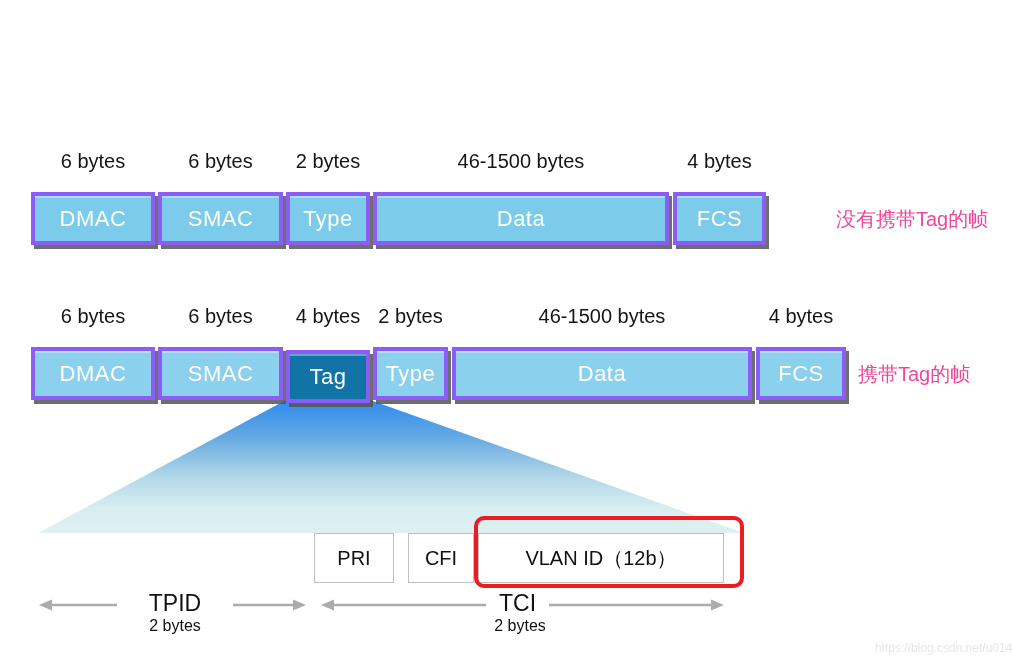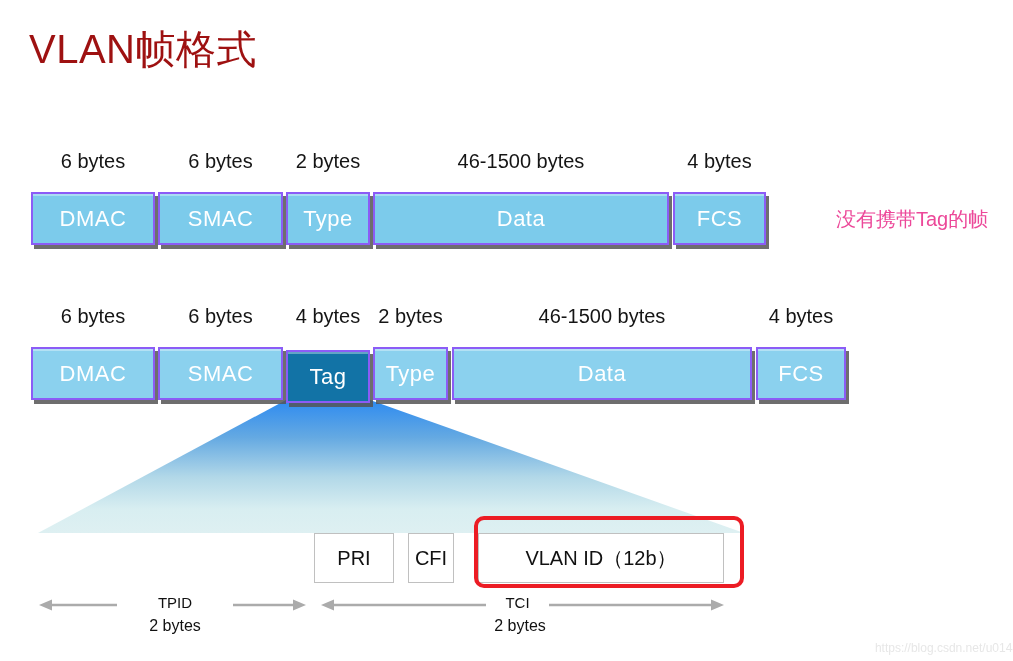--- a/index.html
+++ b/index.html
@@ -12,21 +12,21 @@
   .title{
     left:29px;top:22px;font-size:40px;font-weight:500;color:#9E1111;
     letter-spacing:0.5px;white-space:nowrap;
   }
   .byte-label{
     font-size:20px;color:#151515;text-align:center;white-space:nowrap;
     height:20px;line-height:20px;
   }
   .frame-box{
     box-sizing:border-box;height:53px;
-    border:2px solid #8b5cf6;
+    border:4px solid #8b5cf6;
     box-shadow:3px 4px 0 rgba(85,85,85,0.85), inset 0 2px 0 rgba(255,255,255,0.35);
     display:flex;align-items:center;justify-content:center;
     color:#ffffff;font-size:22px;letter-spacing:0.5px;
   }
   .row1-box{background:#7CCBEB;}
   .row2-box{background:#8BD1EE;}
   .tag-box{background:#1273A6;}
   .annotation{
     font-size:20px;color:#ec4899;white-space:nowrap;line-height:26px;
   }
@@ -36,37 +36,36 @@
     border:1px solid #C0C0C0;
     display:flex;align-items:center;justify-content:center;
     color:#111111;font-size:20px;white-space:nowrap;
   }
   .highlight-rect{
     left:474px;top:516px;width:270px;height:72px;
     border:4px solid #EC1C24;border-radius:10px;
     box-sizing:border-box;background:transparent;
   }
   .span-label{
-    font-size:15px;color:#111111;text-align:center;white-space:nowrap;
+    font-size:23px;color:#111111;text-align:center;white-space:nowrap;
     height:22px;line-height:22px;
   }
   .span-bytes{
     font-size:16px;color:#111111;text-align:center;white-space:nowrap;
     height:20px;line-height:20px;
   }
   .watermark{
     right:-6px;bottom:6px;font-size:12px;color:#E7E7E7;white-space:nowrap;
   }
 </style>
 </head>
 <body>
 
 <div class="stage">
 
-  <div class="abs title">VLAN帧格式</div>
 
   <svg class="abs funnel-svg" viewBox="0 0 1013 661" xmlns="http://www.w3.org/2000/svg">
     <defs>
       <linearGradient id="funnelGrad" x1="0" y1="0" x2="0" y2="1">
         <stop offset="0%" stop-color="#2E8BF0"></stop>
         <stop offset="28%" stop-color="#64A9E2"></stop>
         <stop offset="58%" stop-color="#B2D8E8"></stop>
         <stop offset="82%" stop-color="#D8EEF1"></stop>
         <stop offset="100%" stop-color="#DEF0F2"></stop>
       </linearGradient>
@@ -108,23 +107,24 @@
   <div class="abs byte-label" style="left:452px;top:306px;width:300px;">46-1500 bytes</div>
   <div class="abs byte-label" style="left:756px;top:306px;width:90px;">4 bytes</div>
 
   <div class="abs frame-box row2-box" style="left:31px;top:347px;width:124px;">DMAC</div>
   <div class="abs frame-box row2-box" style="left:158px;top:347px;width:125px;">SMAC</div>
   <div class="abs frame-box tag-box" style="left:286px;top:350px;width:84px;">Tag</div>
   <div class="abs frame-box row2-box" style="left:373px;top:347px;width:75px;">Type</div>
   <div class="abs frame-box row2-box" style="left:452px;top:347px;width:300px;">Data</div>
   <div class="abs frame-box row2-box" style="left:756px;top:347px;width:90px;">FCS</div>
 
+  <div class="abs annotation" style="left:858px;top:361px;">携带Tag的帧</div>
 
   <div class="abs detail-box" style="left:314px;width:80px;">PRI</div>
-  <div class="abs detail-box" style="left:408px;width:46px;">CFI</div>
+  <div class="abs detail-box" style="left:408px;width:66px;">CFI</div>
   <div class="abs detail-box" style="left:478px;width:246px;">VLAN ID（12b）</div>
 
   <div class="abs highlight-rect"></div>
 
   <div class="abs span-label" style="left:117px;top:592px;width:116px;">TPID</div>
   <div class="abs span-bytes" style="left:117px;top:616px;width:116px;">2 bytes</div>
   <div class="abs span-label" style="left:486px;top:592px;width:63px;">TCI</div>
   <div class="abs span-bytes" style="left:455px;top:616px;width:130px;">2 bytes</div>
 
   <div class="abs watermark">https://blog.csdn.net/u0148</div>

